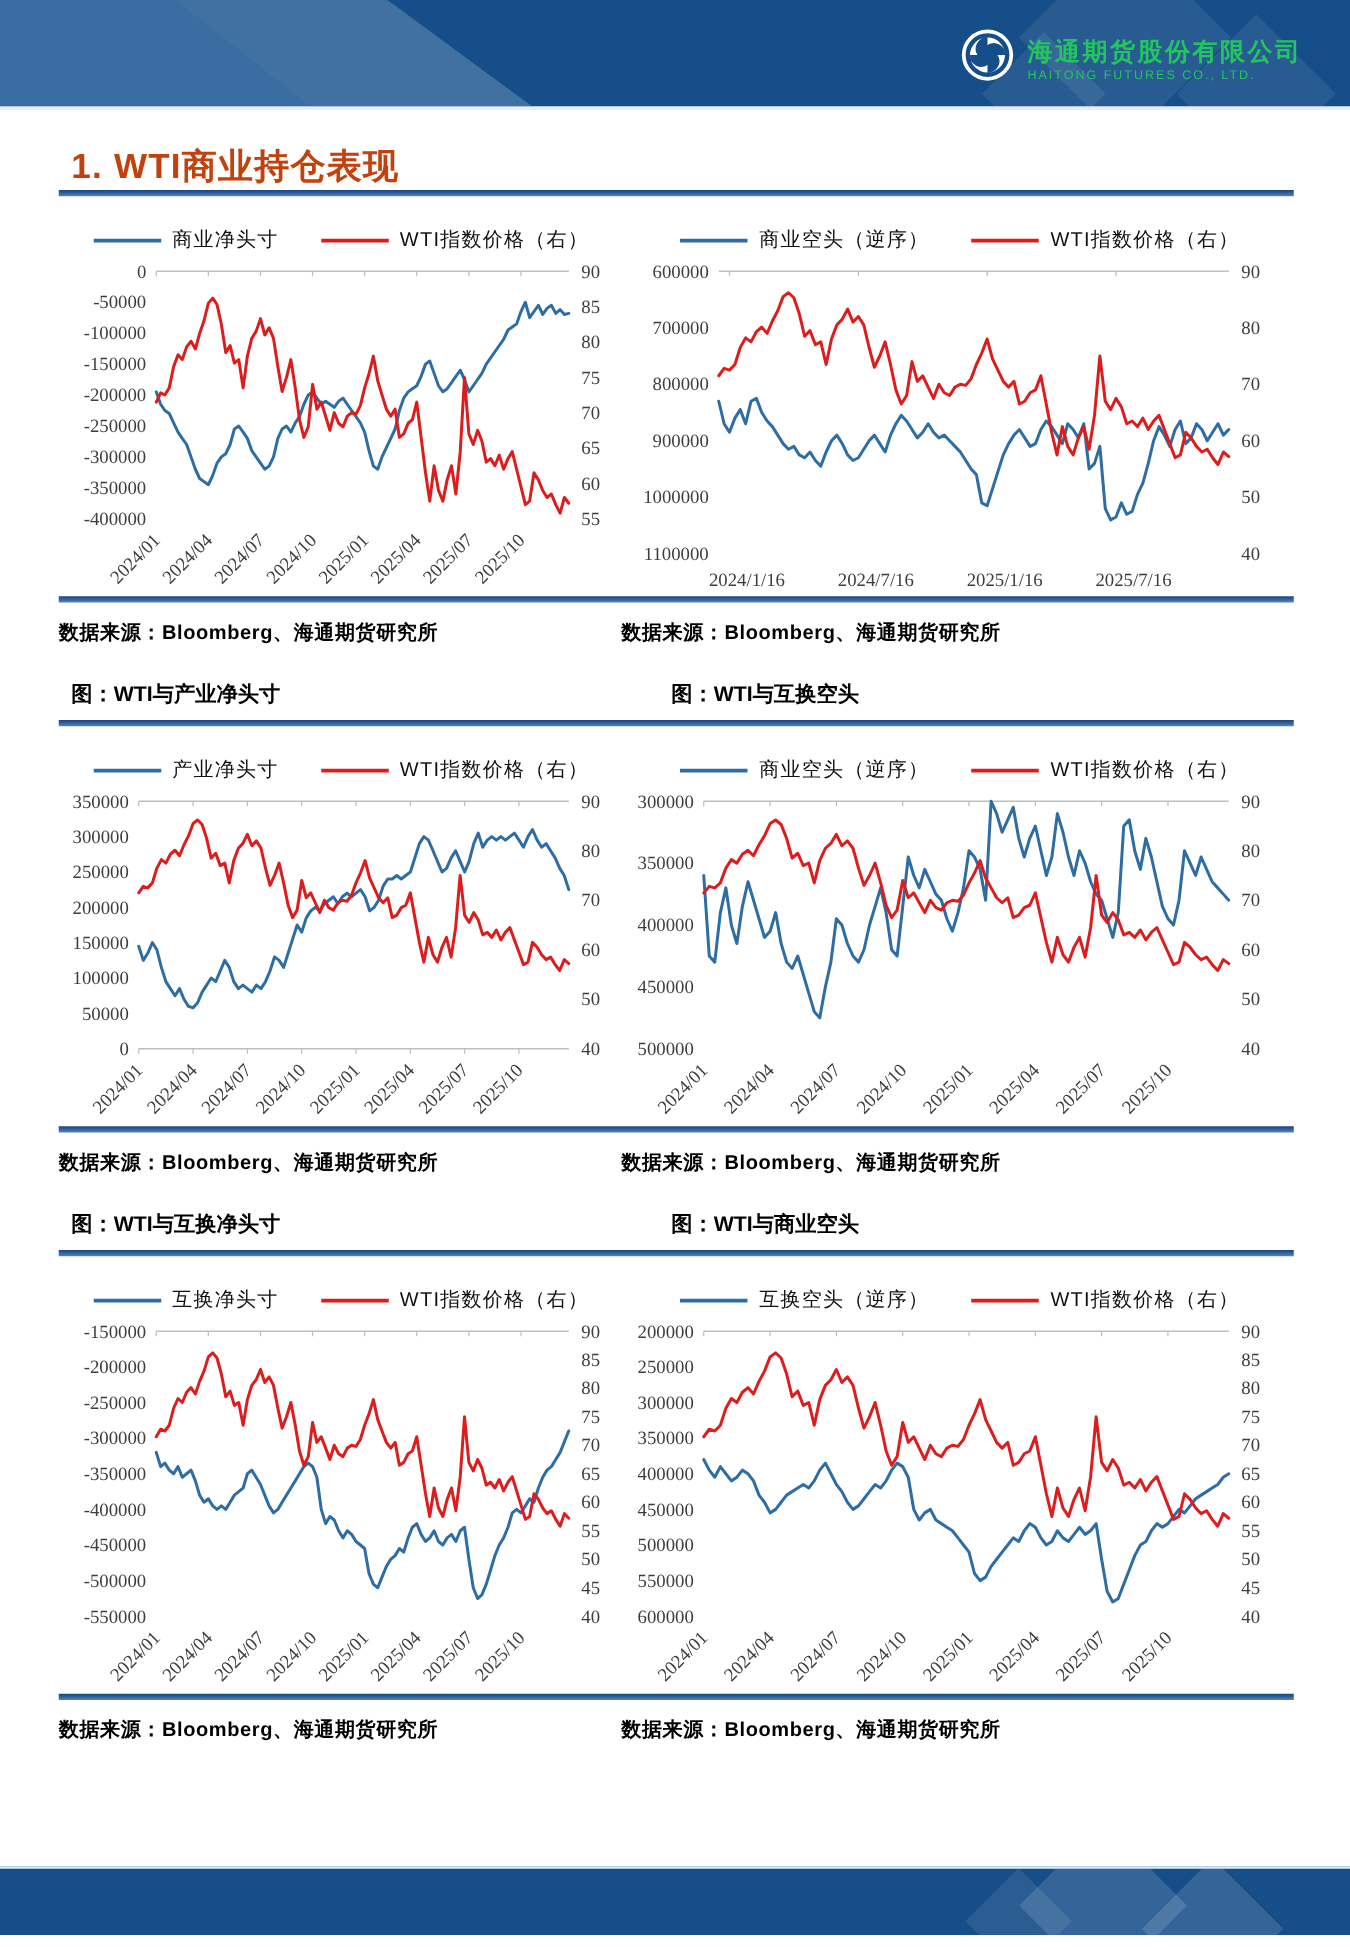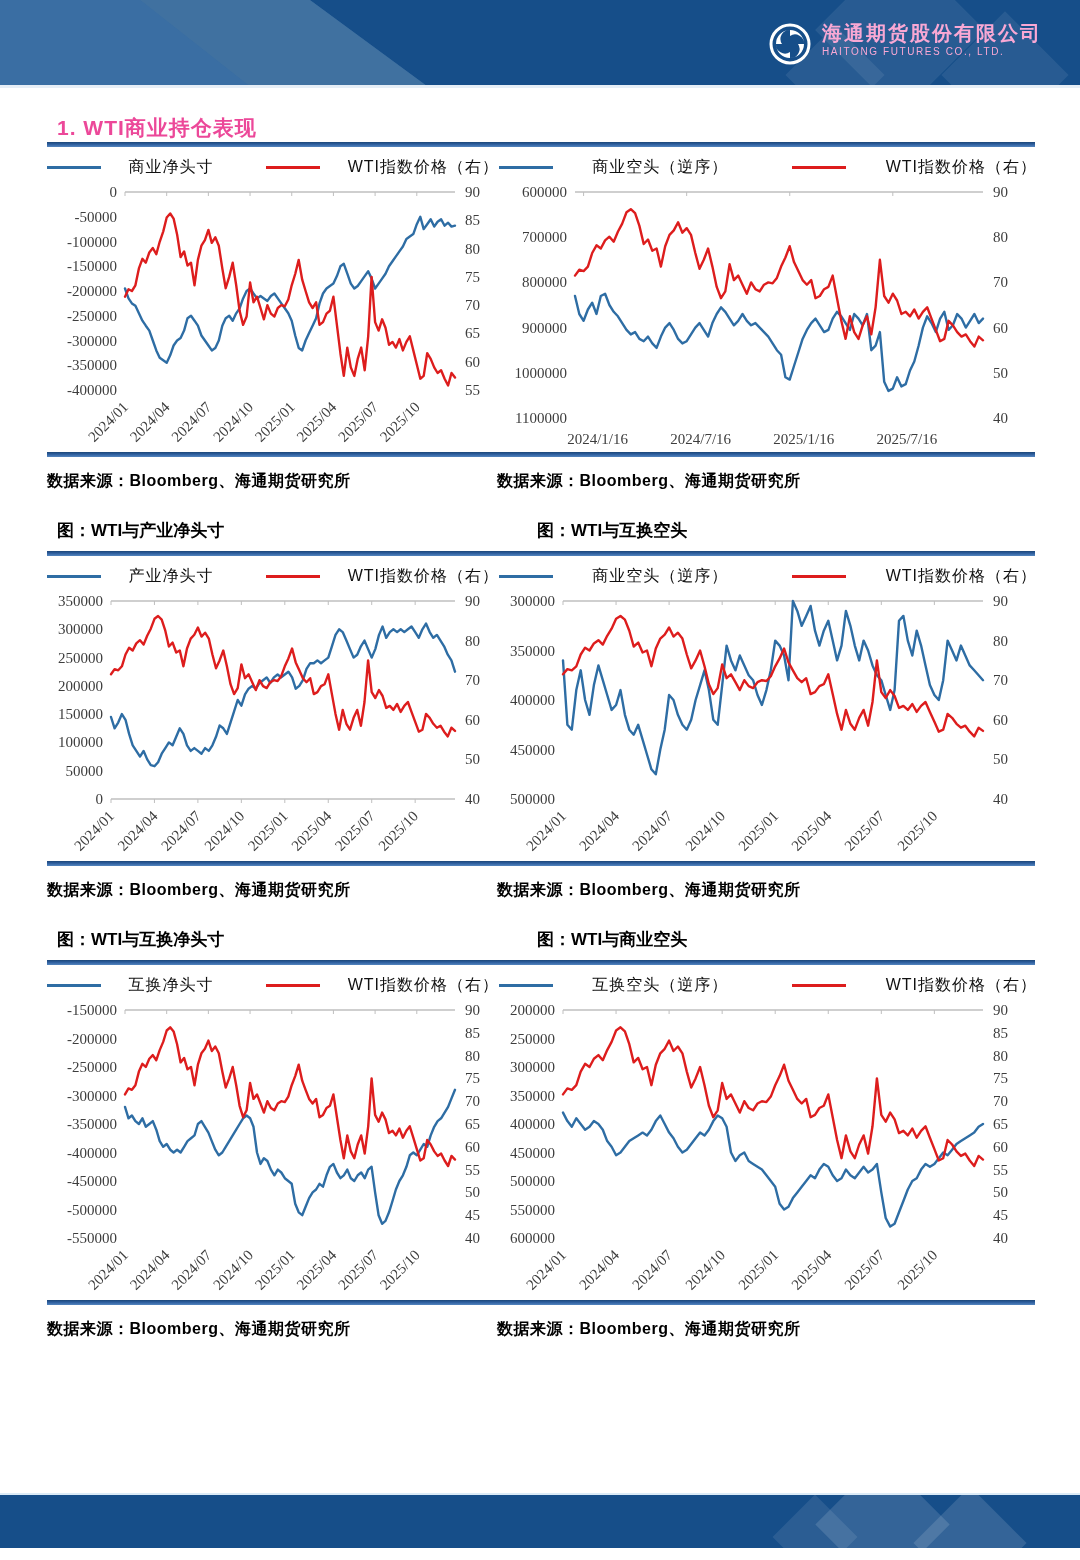--- a/index.html
+++ b/index.html
@@ -10,40 +10,40 @@
   
   .banner { position:relative; height:88px; background:#164e89; overflow:hidden; border-bottom:3px solid #e6eef6; }
   .banner .wedge1 { position:absolute; inset:0; background:#3a6ea3;
         clip-path:polygon(0 0, 28.7% 0, 39.4% 100%, 0 100%); }
   .banner .wedge2 { position:absolute; inset:0; background:#46759f; opacity:.55;
         clip-path:polygon(13% 0, 28.7% 0, 39.4% 100%, 23% 100%); }
   .diamond { position:absolute; background:rgba(255,255,255,0.08); transform:rotate(45deg); }
   .banner .d1 { width:120px; height:120px; right:120px; top:-30px; }
   .banner .d2 { width:90px; height:90px; right:30px; top:30px; }
   .banner .d3 { width:70px; height:70px; right:210px; top:40px; }
-  .logo { position:absolute; right:38px; top:22px; display:flex; align-items:flex-start; color:#f9a8d4; }
+  .logo { position:absolute; right:38px; top:22px; display:flex; align-items:flex-end; color:#22c55e; }
   .logo svg { margin-right:10px; }
   .logo-cn { font-size:20px; font-weight:bold; letter-spacing:2px; line-height:1.1; }
   .logo-en { font-size:10px; letter-spacing:1.6px; margin-top:2px; }
 
   
-  .section-title { font-size:21px; font-weight:bold; color:#ec4899; margin:26px 0 0 57px; letter-spacing:1px; }
+  .section-title { font-size:28px; font-weight:bold; color:#c2410c; margin:26px 0 0 57px; letter-spacing:1px; }
 
   .titles-row, .charts-row, .sources-row { display:flex; margin-left:47px; width:988px; }
   .col-l { flex:0 0 450px; }
   .col-r { flex:0 0 538px; }
   .titles-row { margin-top:21px; margin-bottom:9px; }
   .titles-row .col-l { padding-left:10px; }
   .titles-row .col-r { padding-left:40px; }
   .chart-title { font-size:17px; font-weight:bold; color:#000; }
 
   .hbar { width:988px; margin-left:47px; height:5px;
           background:linear-gradient(180deg,#1c4678 0%, #2d5e9e 45%, #5586bf 100%); }
 
-  .legend { display:flex; justify-content:space-between; align-items:center; margin:8px 0 3px 0; height:24px; }
+  .legend { display:flex; justify-content:center; align-items:center; margin:23px 0 3px 0; height:24px; }
   .legend .seg { display:inline-block; width:54px; height:3px; margin-right:9px; }
   .legend .lbl { font-size:16px; color:#111; margin-right:34px; letter-spacing:1px; }
   .legend .lbl:last-child { margin-right:0; }
 
   svg.plot { overflow:visible; display:block; }
   svg.plot text.tick { font-family:"Liberation Serif", serif; font-size:15px; fill:#3d3d3d; }
 
   .sources-row { margin-top:14px; }
   .sources-row .col-r { padding-left:0; }
   .source-text { font-size:16px; font-weight:bold; color:#000; letter-spacing:0.5px; }

